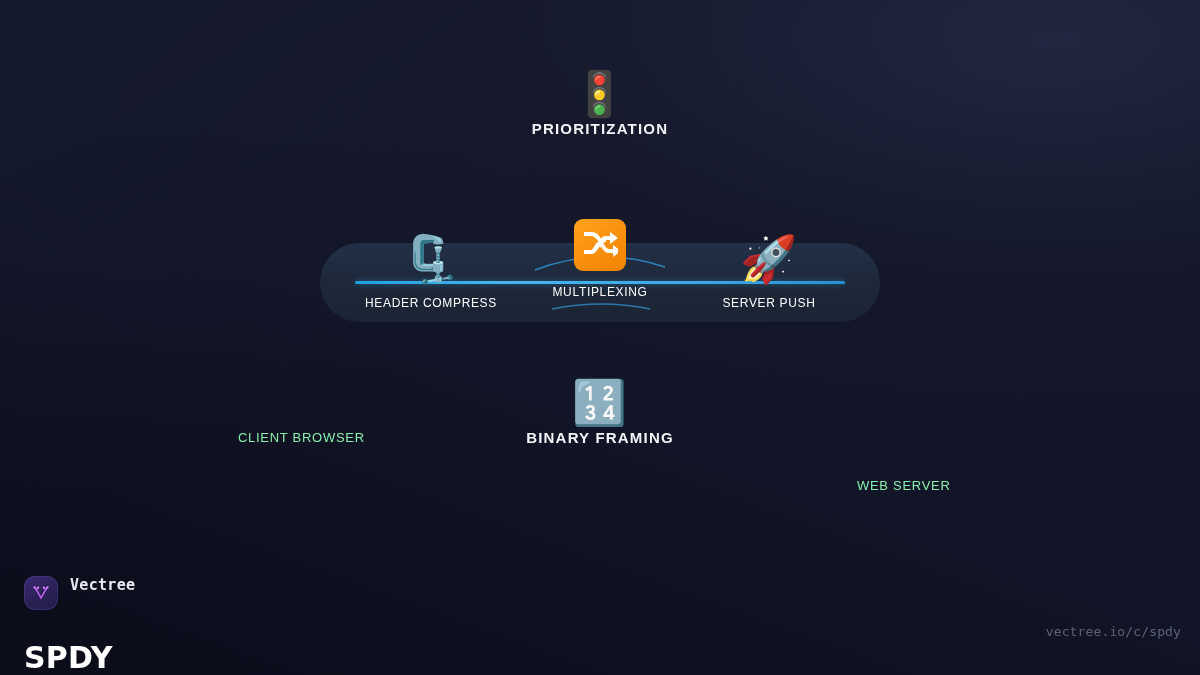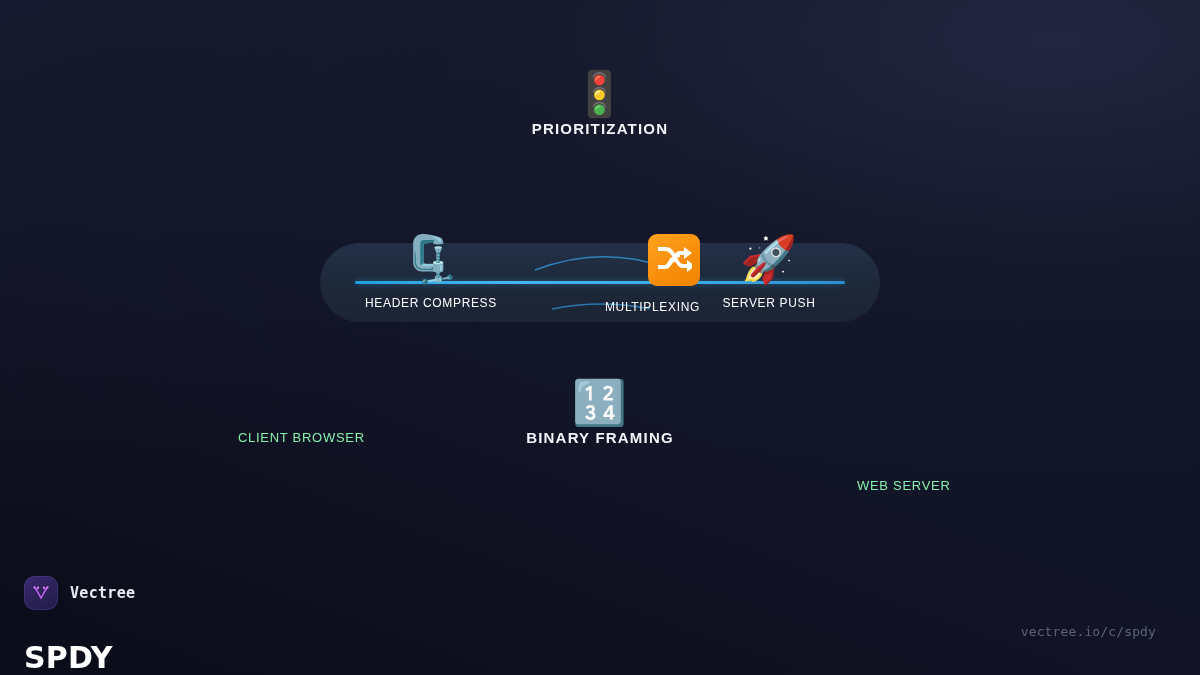--- a/index.html
+++ b/index.html
@@ -55,21 +55,21 @@
     position:absolute; display:flex; flex-direction:column; align-items:center;
     width:200px;
   }
   .band-item .icon-wrap { height:54px; display:flex; align-items:flex-end; justify-content:center; }
   .band-item .band-label {
     margin-top:14px;
     font-size:12px; font-weight:400; letter-spacing:.055em;
     color:#ffffff; text-transform:uppercase; white-space:nowrap;
   }
   .item-header { left:331px; top:228px; }
-  .item-mux    { left:500px; top:232px;align-items:flex-end; }
+  .item-mux    { left:500px; top:217px; }
   .item-push   { left:669px; top:228px; }
 
   .mux-tile {
     width:52px; height:52px; border-radius:9px;
     background:linear-gradient(145deg,#ffa31f 0%,#f88f0c 55%,#ef8400 100%);
     display:flex; align-items:center; justify-content:center;
     position:relative;
   }
   .mux-tile svg { display:block; }
 
@@ -82,39 +82,39 @@
   
   .endpoint {
     position:absolute; top:430px;
     font-size:13px; letter-spacing:.055em; font-weight:400;
     color:#86efac; text-transform:uppercase; white-space:nowrap;
   }
   .endpoint-left  { left:238px; }
   .endpoint-right { left:857px;margin-top:48px; }
 
   
-  .brand { position:absolute; left:24px; top:576px; display:flex; align-items:center; gap:12px; }
+  .brand { position:absolute; left:24px; top:576px; display:flex; gap:12px; }
   .brand-mark {
     width:34px; height:34px; border-radius:11px;
     background:linear-gradient(150deg,#3a2a72 0%,#2b2156 55%,#241b49 100%);
     display:flex; align-items:center; justify-content:center;
     box-shadow:0 0 0 1px rgba(140,110,220,.18) inset;
   }
   .brand-name {
     font-family:"DejaVu Sans Mono", monospace;
     font-size:15px; font-weight:700; color:#e9ebf2; letter-spacing:.02em;
   }
   .title {
     position:absolute; left:24px; top:612px;
     font-size:30px; font-weight:700; color:#ffffff; letter-spacing:.005em;
     font-family:"DejaVu Sans", sans-serif;
     margin-top:28px;
   }
   .url {
-    position:absolute; right:44px; top:624px;
+    position:absolute; right:19px; top:624px;
     font-family:"DejaVu Sans Mono", monospace;
     font-size:13px; color:#5d6374; letter-spacing:.01em;
   }
 </style>
 </head>
 <body>
 
 <div class="bg-sheen"></div>
 
 <div class="stage">

